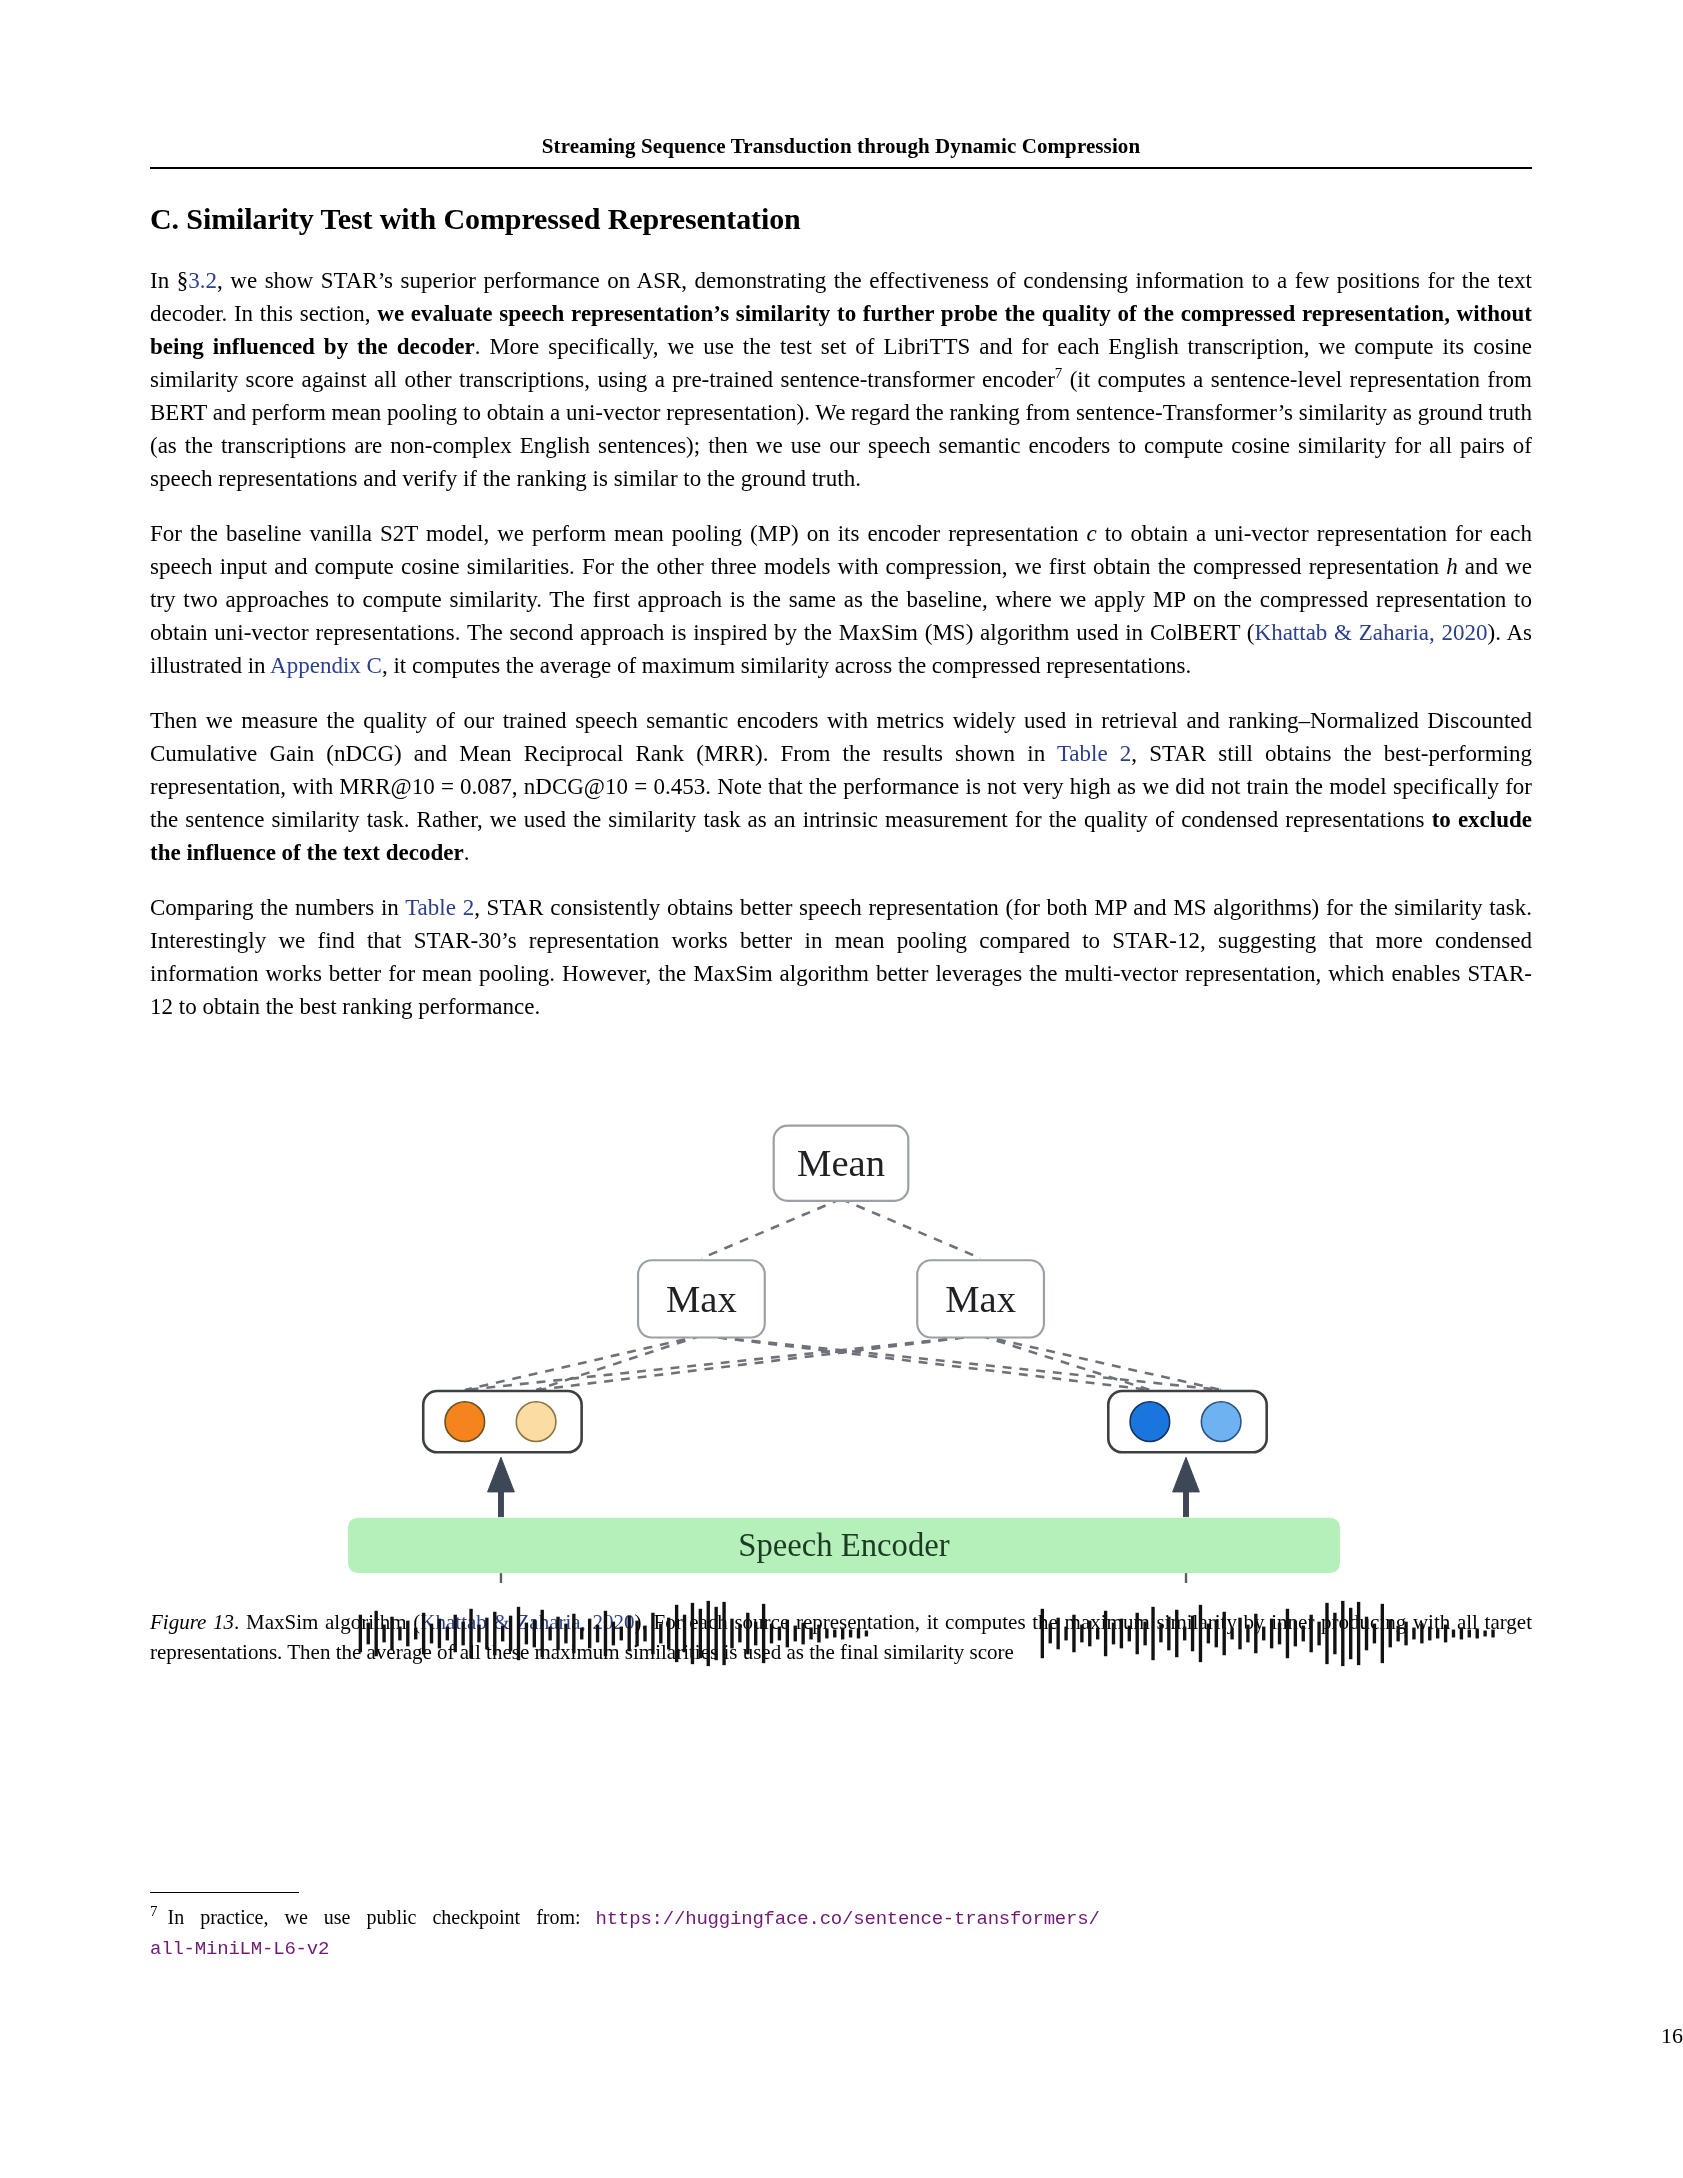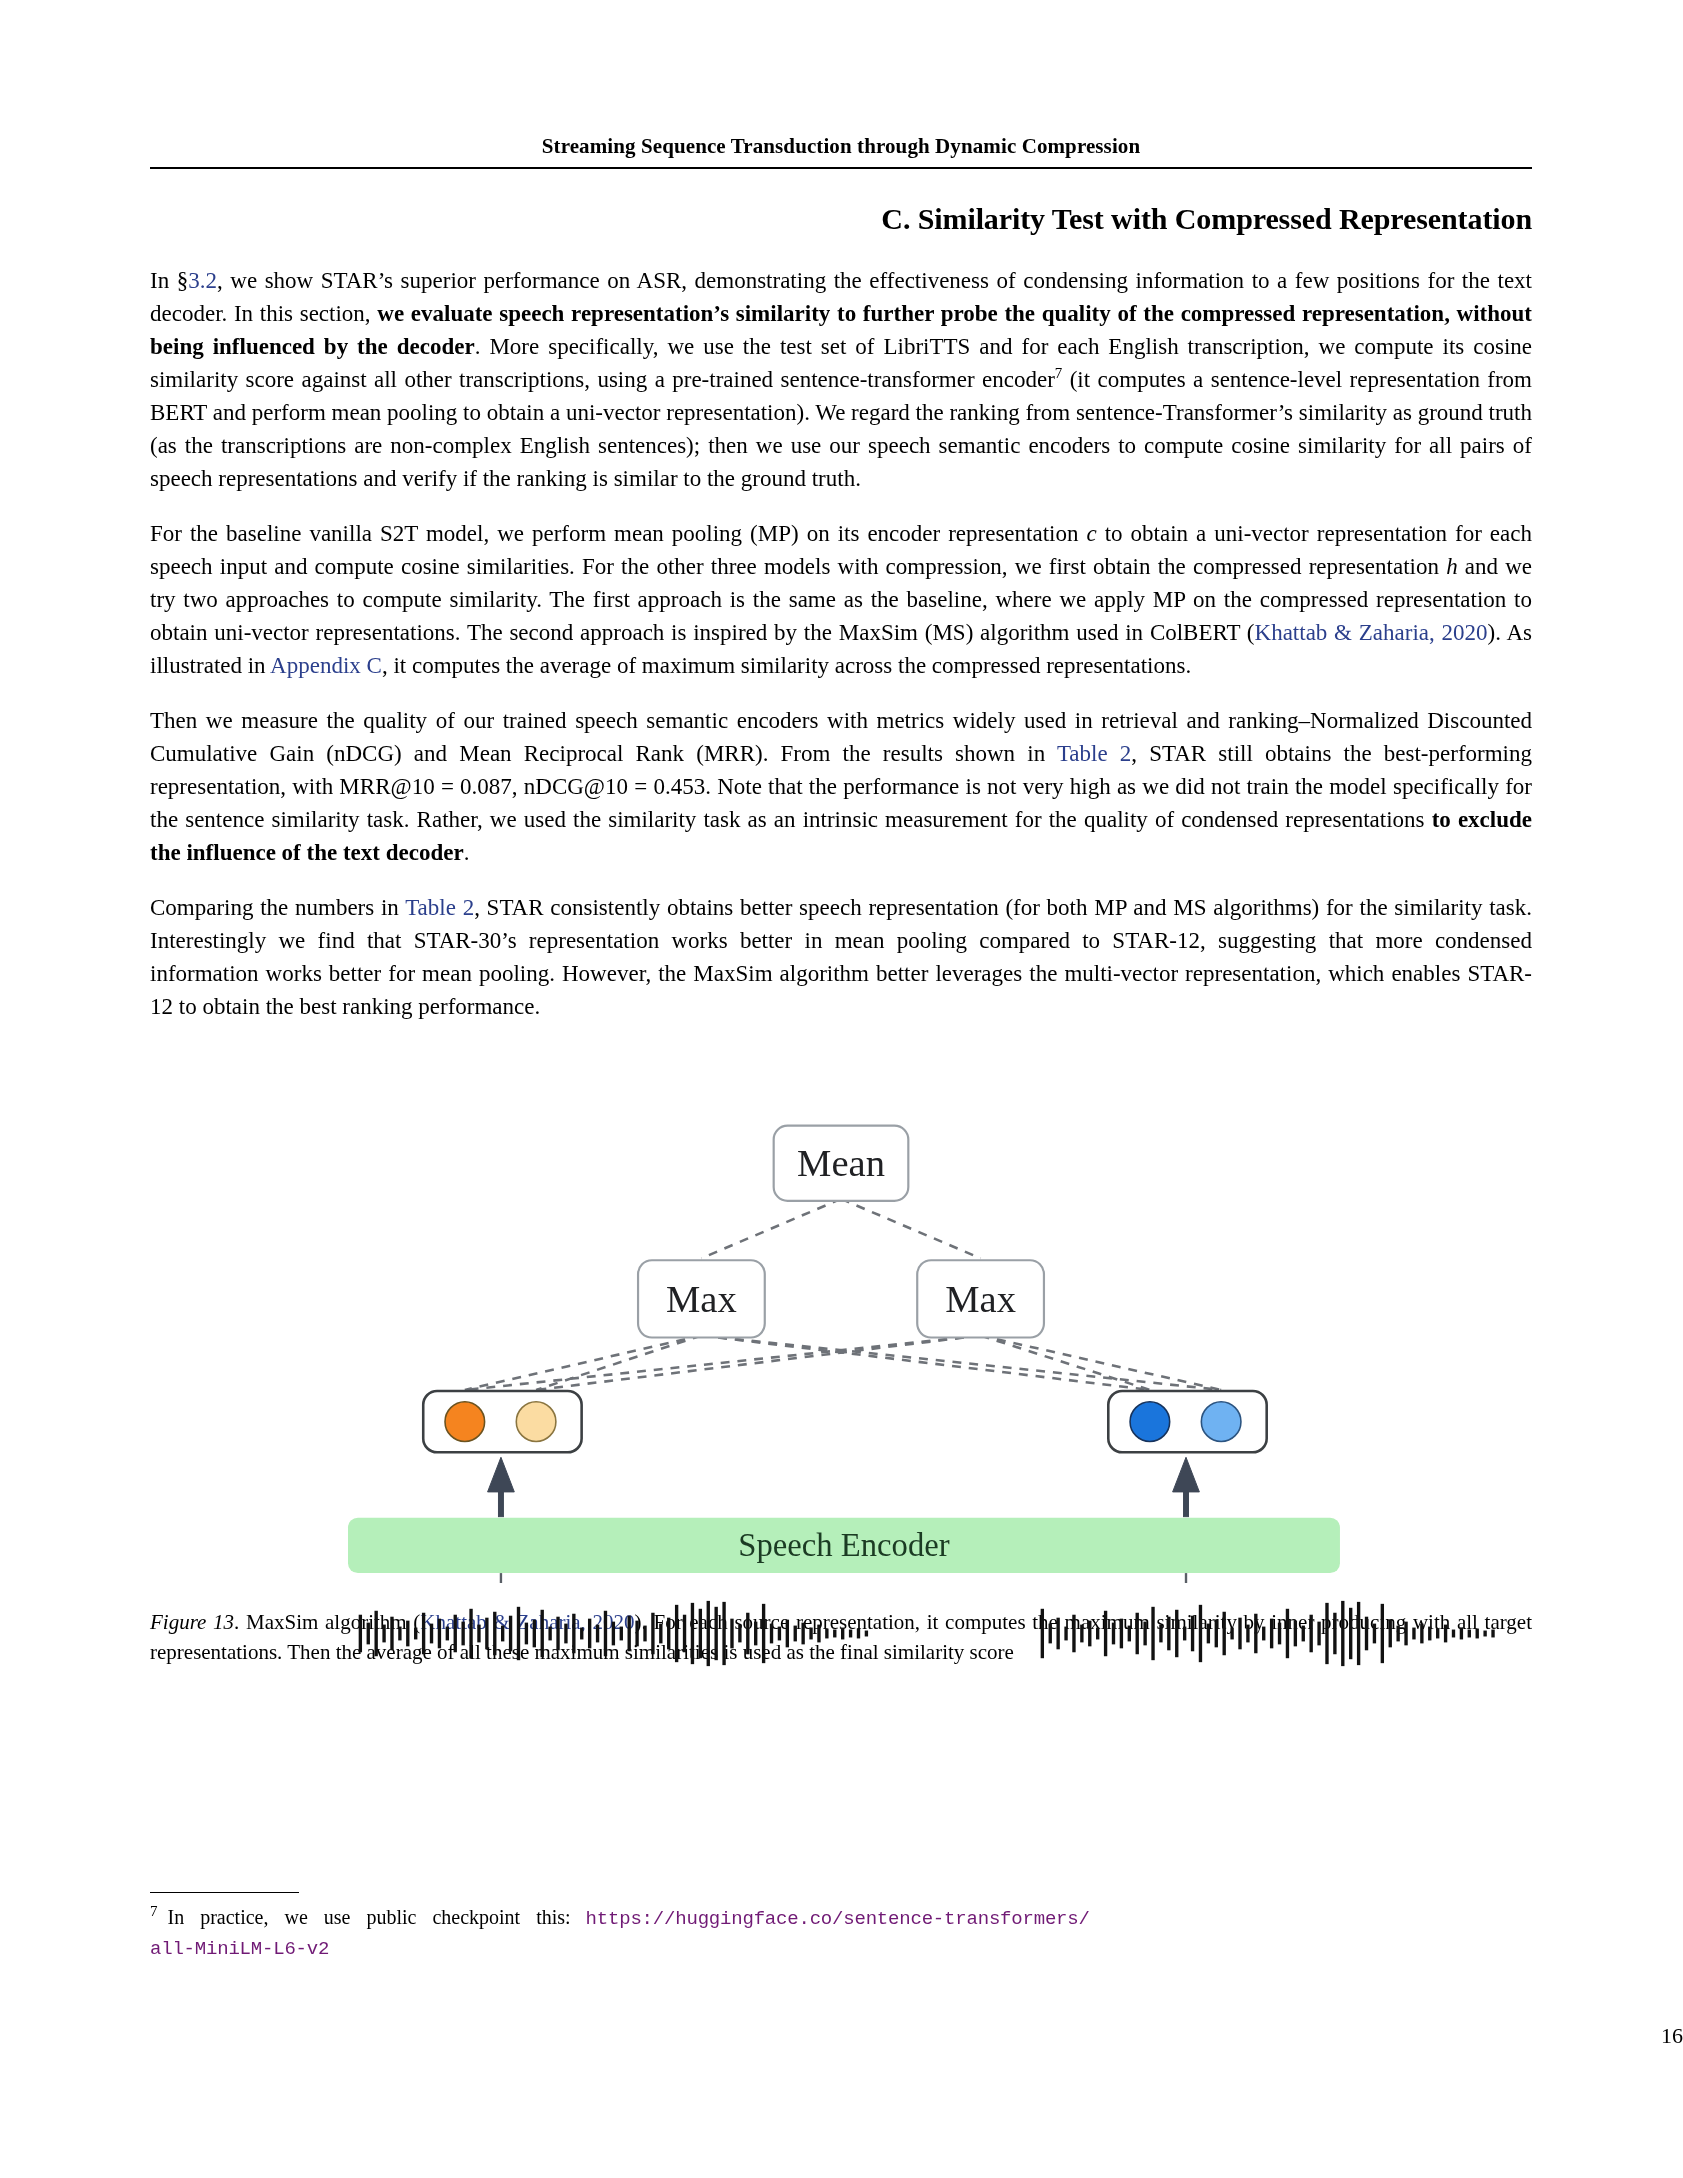--- a/index.html
+++ b/index.html
@@ -41,21 +41,20 @@
     margin-top: 9px;
     width: 100%;
   }
   
   h1.section {
     font-size: 30px;
     font-weight: bold;
     margin: 33px 0 0 0;
     line-height: 1.15;
     letter-spacing: -0.1px;
-    text-align: right;
   }
   
   p.body {
     font-size: 23px;
     line-height: 33px;
     text-align: justify;
     text-justify: inter-word;
     margin: 22px 0 0 0;
     -webkit-hyphens: none;
     hyphens: none;
@@ -340,19 +339,19 @@
         </g>
       </svg>
     </div>
 
     <p class="figcap"><span class="it">Figure 13</span><span>. MaxSim algorithm (</span><span class="lnk">Khattab &amp; Zaharia, 2020</span><span>). For each source representation, it computes the maximum similarity by inner producing with all target representations. Then the average of all these maximum similarities is used as the final similarity score</span></p>
 
   </div>
 
   <div class="footnote-zone">
     <div class="fn-rule"></div>
-    <div class="fn-text"><sup class="fn">7</sup>&nbsp;&nbsp;<span style="word-spacing:11px;">In practice, we use public checkpoint this:</span>&nbsp;&nbsp;&nbsp;<span class="mono">https://huggingface.co/sentence-transformers/</span><br><span class="mono">all-MiniLM-L6-v2</span></div>
+    <div class="fn-text"><sup class="fn">7</sup>&nbsp;&nbsp;<span style="word-spacing:11px;">In practice, we use public checkpoint from:</span>&nbsp;&nbsp;&nbsp;<span class="mono">https://huggingface.co/sentence-transformers/</span><br><span class="mono">all-MiniLM-L6-v2</span></div>
   </div>
 
   <div class="pagenum">16</div>
 
 </div>
 
 
 </body></html>

